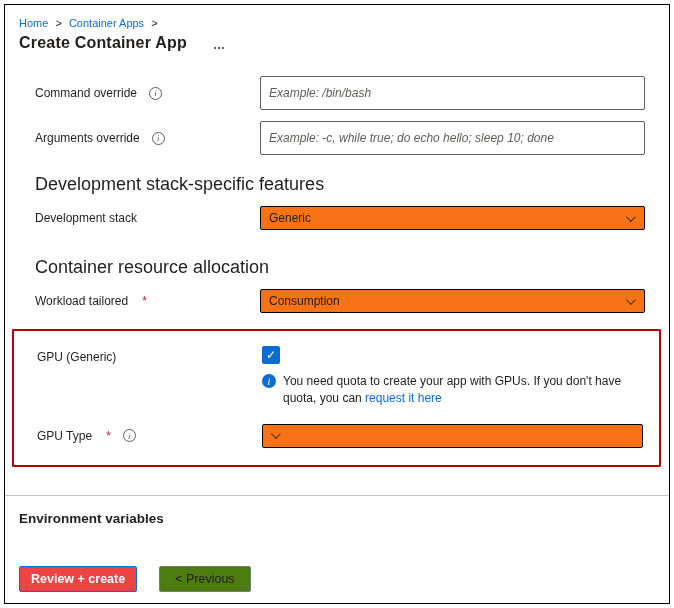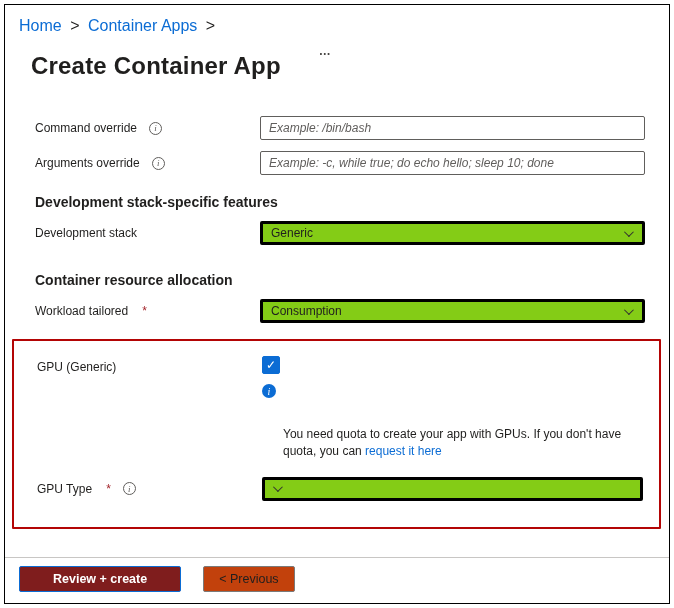--- a/index.html
+++ b/index.html
@@ -14,56 +14,56 @@
   }
   .frame {
     position: absolute; left: 4px; top: 4px;
     width: 666px; height: 600px;
     border: 1px solid #000000;
     background: #fff;
     overflow: hidden;
   }
   a { color: #0b6cd4; text-decoration: none; cursor: pointer; }
 
-  .breadcrumb { padding: 12px 14px 0 14px; font-size: 16px; }
+  .breadcrumb { padding: 12px 14px 0 14px; font-size: 11px; }
   .crumb-sep { color: #201f1e; margin: 0 4px; }
 
   .title-row { padding: 5px 14px 0 14px; display: flex; align-items: flex-start; }
-  .page-title { font-size: 24px; font-weight: bold; margin: 12px; letter-spacing: 0.2px; }
+  .page-title { font-size: 16px; font-weight: bold; margin: 0; letter-spacing: 0.2px; }
   .more-dots { color: #484644; margin: 4px 0 0 26px; letter-spacing: 2px; font-weight: bold; cursor: pointer; }
 
   .form { padding: 24px 24px 0 30px; }
   .row { display: flex; align-items: center; margin-bottom: 11px; }
   .row.top { align-items: flex-start; }
   .label { width: 225px; flex: none; display: flex; align-items: center; gap: 12px; padding-top: 0; }
   .row.top .label { padding-top: 4px; }
   .field { flex: 1; min-width: 0; }
   .req { color: #a4262c; margin-left: 2px; }
 
   .text-input {
-    width: 100%; height: 24px;
+    width: 100%; height: 34px;
     border: 1px solid #605e5c; border-radius: 2px;
     padding: 0 8px; font-family: "Liberation Sans", sans-serif; font-size: 12px;
     color: #201f1e; outline: none;
   }
   .text-input::placeholder { font-style: italic; color: #605e5c; }
 
   .select {
-    height: 24px; border: 3px solid #000000; border-radius: 2px;
-    background: #84cc16; display: flex; align-items: center; justify-content: space-between;
+    height: 24px; border: 1px solid #000000; border-radius: 2px;
+    background: #f97316; display: flex; align-items: center; justify-content: space-between;
     padding: 0 11px 0 8px; cursor: pointer; text-align: center;
   }
   .select .value { white-space: nowrap; overflow: hidden; text-overflow: ellipsis; }
   .chevron {
     width: 7px; height: 7px; flex: none;
     border-right: 1.4px solid #323130; border-bottom: 1.4px solid #323130;
     transform: rotate(45deg) translateY(-2px);
   }
 
-  .section-heading { font-weight: bold; font-size: 14px; margin: 19px 0 11px 0; }
+  .section-heading { font-weight: normal; font-size: 18px; margin: 19px 0 11px 0; }
   .desc { margin: 0 0 15px 0; line-height: 1.5; max-width: 622px; }
 
   .info-icon {
     width: 13px; height: 13px; flex: none;
     border: 1px solid #605e5c; border-radius: 50%;
     display: inline-flex; align-items: center; justify-content: center;
     font-size: 9px; color: #605e5c; cursor: default;
     font-family: "Liberation Serif", serif; font-style: italic;
   }
   .info-filled {
@@ -80,37 +80,37 @@
     padding: 15px 16px 17px 23px;
   }
 
   .checkbox {
     width: 18px; height: 18px; border-radius: 2px;
     background: #0b6cd4; border: 1px solid #0b6cd4;
     color: #fff; display: flex; align-items: center; justify-content: center;
     font-size: 12px; cursor: pointer;
   }
   .quota-msg { display: flex; gap: 7px; margin-top: 9px; }
-  .quota-text { width: 388px; line-height: 1.45; margin-top: 43px; }
-
-  .gpu-type-row { margin-top: 16px; margin-bottom: 9px; }
+  .quota-text { width: 388px; line-height: 1.45; }
+
+  .gpu-type-row { margin-top: 16px; margin-bottom: 0; }
 
   .env-section { margin-top: 28px; }
   .divider { border-top: 1px solid #c8c6c4; }
   .env-heading { font-size: 13.5px; font-weight: bold; margin: 15px 0 0 14px; }
   .env-header { display: flex; padding: 24px 0 0 30px; font-weight: bold; font-size: 12px; }
 
   .footer { position: absolute; left: 14px; bottom: 11px; display: flex; align-items: center; }
   .btn { font-family: "Liberation Sans", sans-serif; font-size: 12.5px; border-radius: 2px; cursor: pointer; height: 26px; }
   .btn-primary {
-    background: #7f1d1d; color: #fff; border: 1px solid #0b6cd4;
-    padding: 0 33px; font-weight: bold; margin-right: 22px;
+    background: #ef4444; color: #fff; border: 1px solid #0b6cd4;
+    padding: 0 11px; font-weight: bold; margin-right: 22px;
   }
   .btn-secondary {
-    background: #c2410c; color: #201f1e; border: 1px solid #7a7a7a;
+    background: #4d7c0f; color: #201f1e; border: 1px solid #7a7a7a;
     padding: 0 15px; margin-right: 17px;
   }
 </style>
 </head>
 <body>
 
 <div class="frame">
 
   <div class="breadcrumb">
     <a>Home</a>

